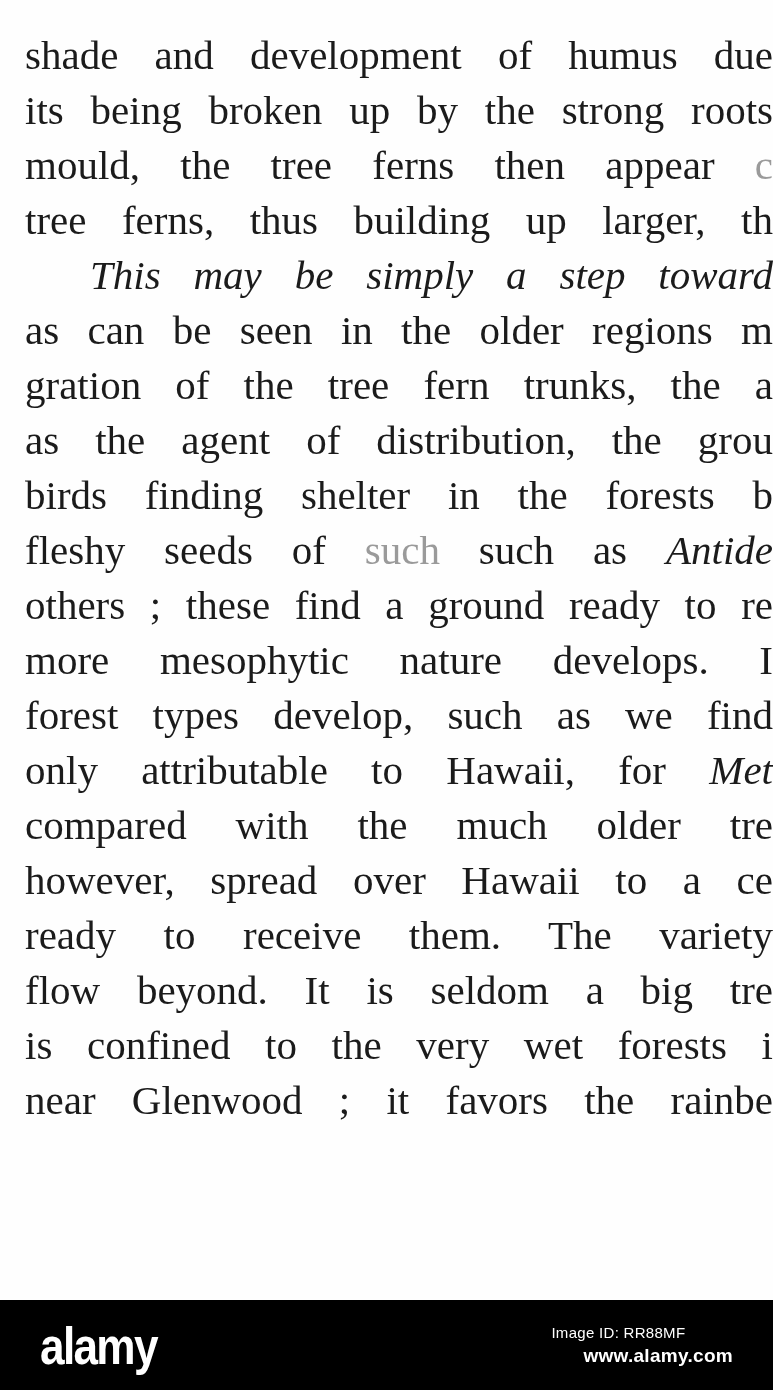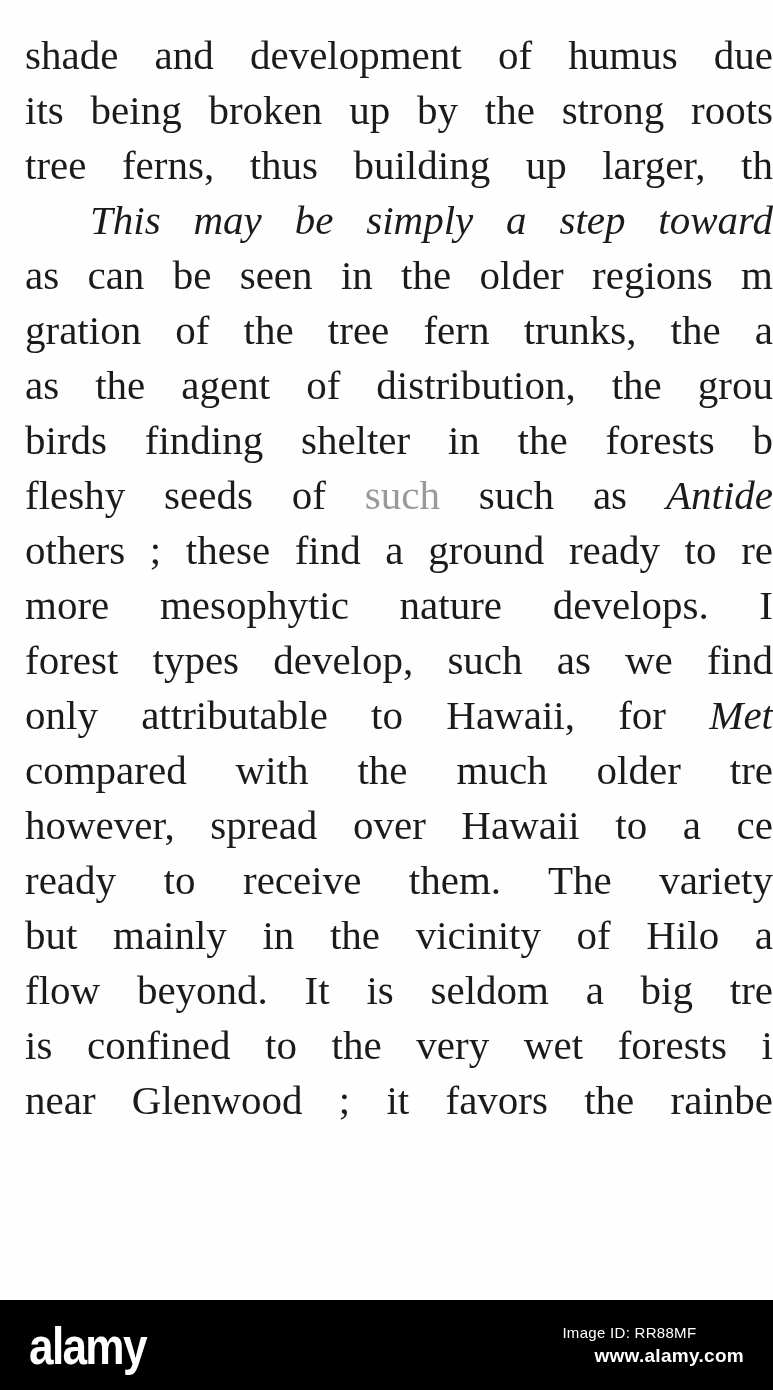--- a/index.html
+++ b/index.html
@@ -39,21 +39,21 @@
     position: absolute;
     left: 0;
     bottom: 0;
     width: 100%;
     height: 90px;
     background: #000000;
     box-sizing: border-box;
     display: flex;
     align-items: center;
     justify-content: space-between;
-    padding: 0 29px;
+    padding: 0 40px;
     font-family: "Liberation Sans", "DejaVu Sans", sans-serif;
     gap: 22px;
   }
   .logo {
     color: #ffffff;
     font-weight: bold;
     font-size: 52px;
     letter-spacing: -2px;
     transform: scaleX(0.85);
     transform-origin: left center;
@@ -81,35 +81,35 @@
 </style>
 </head>
 <body>
 
 <div class="page">
 
   <div class="text-block">
 
   <div class="line"><span>shade and development of humus due</span></div>
       <div class="line"><span>its being broken up by the strong roots</span></div>
+      <div class="line"><span>mould, the tree ferns then appear </span><span class="faded">c</span></div>
       <div class="line"><span>tree ferns, thus building up larger, th</span></div>
       <div class="line indent"><span>This may be simply a step toward</span></div>
       <div class="line"><span>as can be seen in the older regions m</span></div>
       <div class="line"><span>gration of the tree fern trunks, the a</span></div>
       <div class="line"><span>as the agent of distribution, the grou</span></div>
       <div class="line"><span>birds finding shelter in the forests b</span></div>
       <div class="line"><span>fleshy seeds of </span><span class="faded">such</span><span> such as </span><span class="italic">Antide</span></div>
       <div class="line"><span>others ; these find a ground ready to re</span></div>
       <div class="line"><span>more mesophytic nature develops.  I</span></div>
       <div class="line"><span>forest types develop, such as we find</span></div>
       <div class="line"><span>only attributable to Hawaii, for </span><span class="italic">Met</span></div>
       <div class="line"><span>compared with the much older tre</span></div>
       <div class="line"><span>however, spread over Hawaii to a ce</span></div>
       <div class="line"><span>ready to receive them.  The variety</span></div>
-      <div class="line"><span>but mainly in the vicinity of Hilo a</span></div>
       <div class="line"><span>flow beyond.  It is seldom a big tre</span></div>
       <div class="line"><span>is confined to the very wet forests i</span></div>
       <div class="line"><span>near Glenwood ; it favors the rainbe</span></div>
     </div>
 
   <div class="footer">
     <div class="logo">alamy</div>
     <div class="footer-right">
       <div class="image-id">Image ID: RR88MF</div>
       <div class="alamy-url">www.alamy.com</div>

